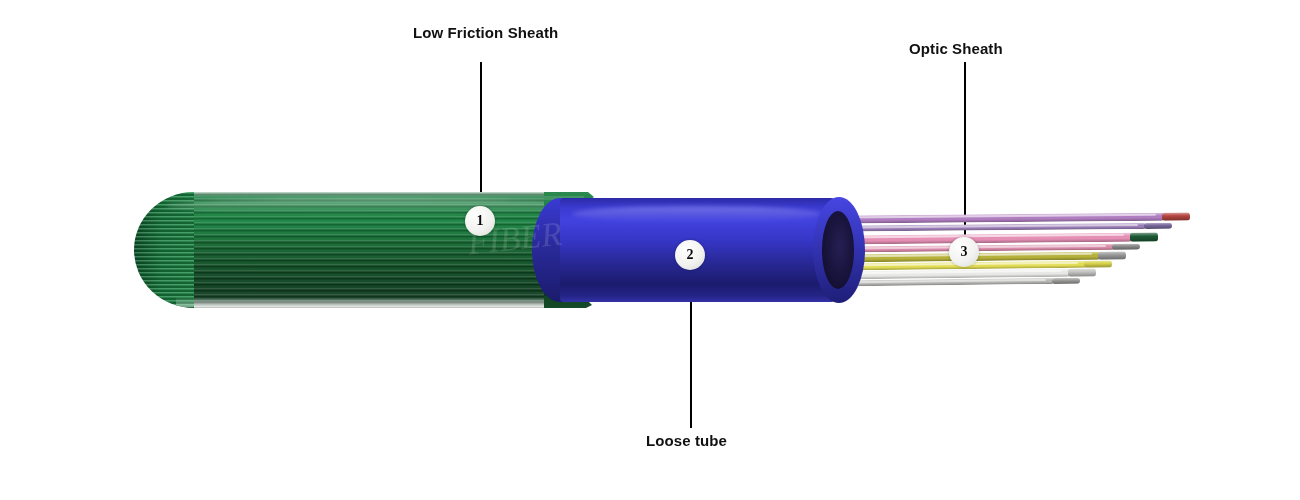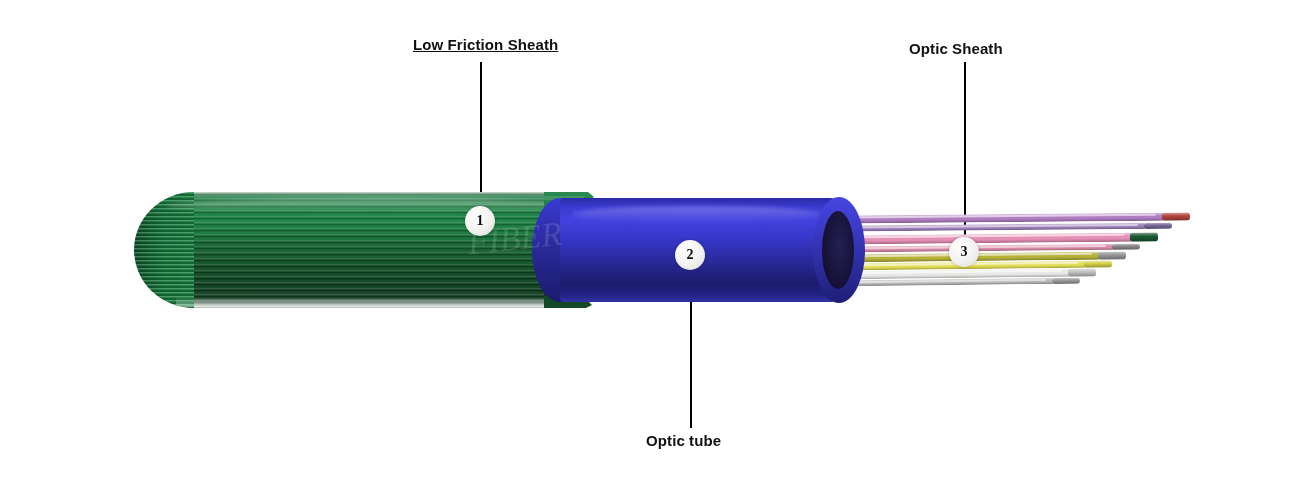--- a/index.html
+++ b/index.html
@@ -320,25 +320,25 @@
         <div class="fiber" style="left: 0px; top: 0px; width: 264px; height: 6px; background: linear-gradient(rgba(255, 255, 255, 0.5) 0%, rgb(182, 182, 180) 38%, rgb(182, 182, 180) 62%, rgba(0, 0, 0, 0.28) 100%), rgb(182, 182, 180);"></div>
         <div class="fiber-tip" style="left: 262px; top: 0px; width: 28px; height: 6px; background: linear-gradient(rgba(255, 255, 255, 0.45) 0%, rgb(157, 157, 155) 40%, rgba(0, 0, 0, 0.3) 100%), rgb(157, 157, 155);"></div>
         <div class="fiber-hl" style="left: 6px; top: 1px; width: 250px;"></div>
       </div>
     </div>
 
   <div id="watermark">
     <span>FIBER</span>
   </div>
 
-  <div class="callout-label" style="left:413px; top:36px;text-decoration:underline;">Low Friction Sheath</div>
+  <div class="callout-label" style="left:413px; top:24px;">Low Friction Sheath</div>
   <div class="leader-line" style="left:480px; top:62px; height:146px;"></div>
   <div class="badge" style="left:465px; top:206px;">1</div>
 
   <div class="badge" style="left:675px; top:240px;">2</div>
   <div class="leader-line" style="left:690px; top:270px; height:158px;"></div>
-  <div class="callout-label" style="left:646px; top:432px;">Optic tube</div>
+  <div class="callout-label" style="left:646px; top:432px;">Loose tube</div>
 
   <div class="callout-label" style="left:909px; top:40px;">Optic Sheath</div>
   <div class="leader-line" style="left:964px; top:62px; height:175px;"></div>
   <div class="badge" style="left:949px; top:237px;">3</div>
 
 </div>
 
 </body></html>

